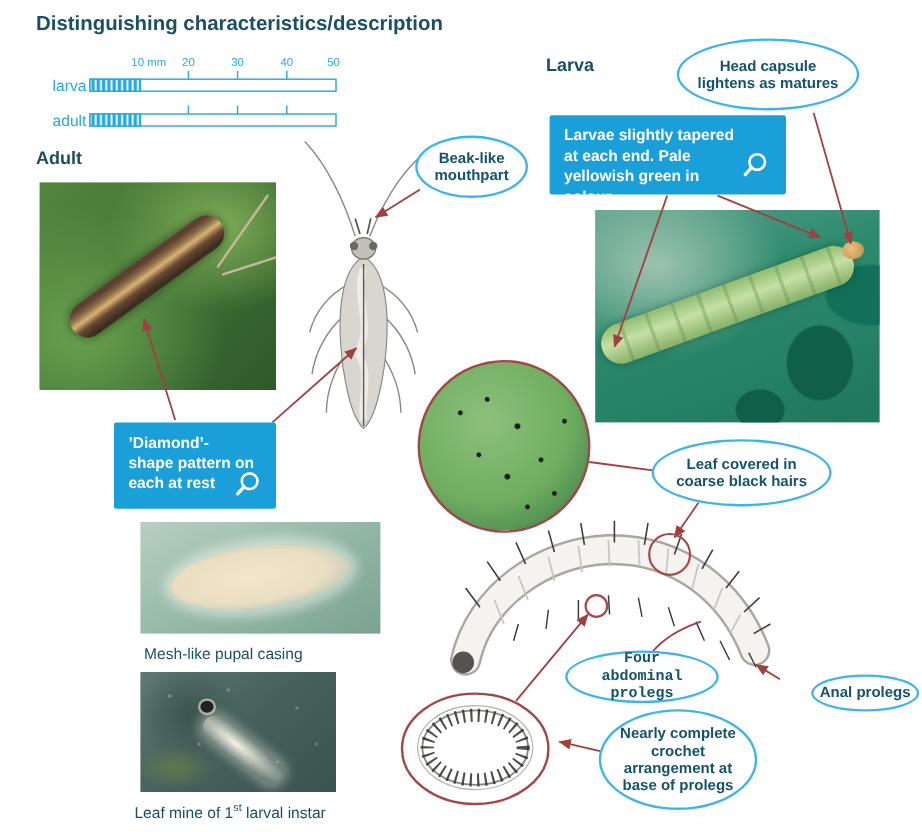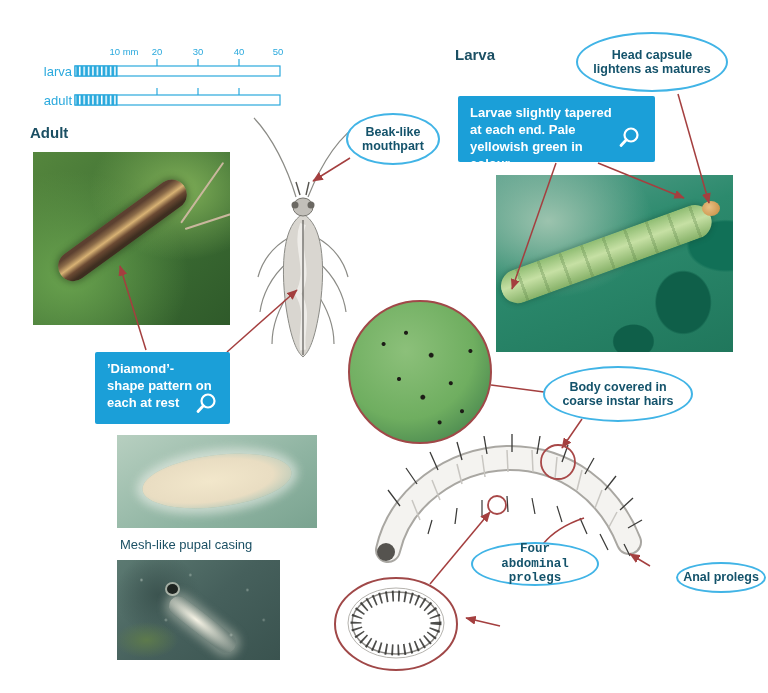--- a/index.html
+++ b/index.html
@@ -84,20 +84,21 @@
   
   #overlay{position:absolute;left:0;top:0;z-index:5;pointer-events:none;}
   .drawing{position:absolute;}
   sup{font-size:9px;}
 </style>
 </head>
 <body>
 
 <div id="page">
 
+  <div class="h-title">Distinguishing characteristics/description</div>
 
   <svg style="position:absolute;left:28px;top:42px;" width="262" height="74">
     <defs>
       <pattern id="hatch" width="4.4" height="10" patternUnits="userSpaceOnUse">
         <rect width="4.4" height="10" fill="#2aa9dd"></rect>
         <rect x="2.6" width="1.5" height="10" fill="#ffffff"></rect>
       </pattern>
     </defs>
     <g font-size="9.5" fill="#2aa9dd" text-anchor="middle">
       <text x="96" y="13">10 mm</text>
@@ -144,20 +145,21 @@
 
   <div class="photo" id="pupal-photo">
     <div id="cocoon"></div>
   </div>
   <div class="caption" style="left:120px;top:537px;">Mesh-like pupal casing</div>
 
   <div class="photo" id="mine-photo">
     <div id="mine-trail"></div>
     <div id="mine-hole"></div>
   </div>
+  <div class="caption" style="left:112px;top:668px;"><span>Leaf mine of 1</span><sup>st</sup><span> larval instar</span></div>
 
   <svg class="drawing" style="left:232px;top:112px;" width="150" height="250">
     <g stroke="#8b8b86" stroke-width="1.2" fill="none">
       <path d="M64,85 C55,55 40,25 22,6"></path>
       <path d="M76,85 C88,55 105,25 130,10"></path>
       <path d="M58,125 C40,135 30,150 26,165"></path>
       <path d="M56,150 C38,165 30,185 28,200"></path>
       <path d="M58,180 C44,200 40,218 40,232"></path>
       <path d="M84,125 C102,135 112,150 116,165"></path>
       <path d="M86,150 C104,165 112,185 114,200"></path>
@@ -247,31 +249,34 @@
     </g>
     <g stroke="#a84848" stroke-width="1.8" fill="none">
       <circle cx="558" cy="462" r="17"></circle>
       <circle cx="497" cy="505" r="9"></circle>
     </g>
   </svg>
 
   <div class="bubble" style="left:346px;top:113px;width:94px;height:52px;">
     <span>Beak-like mouthpart</span>
   </div>
-  <div class="bubble" style="left:576px;top:32px;width:152px;height:60px;">
+  <div class="bubble" style="left:564px;top:32px;width:152px;height:60px;">
     <span>Head capsule lightens as matures</span>
   </div>
   <div class="bubble" style="left:543px;top:366px;width:150px;height:56px;">
-    <span>Body covered in coarse instar hairs</span>
+    <span>Leaf covered in coarse black hairs</span>
   </div>
   <div class="bubble" style="left:471px;top:542px;width:128px;height:44px;font-family:Liberation Mono, monospace;">
     <span>Four abdominal prolegs</span>
   </div>
   <div class="bubble" style="left:636px;top:562px;width:90px;height:31px;padding:2px 4px;margin-left:40px;">
     <span>Anal prolegs</span>
+  </div>
+  <div class="bubble" style="left:499px;top:591px;width:132px;height:84px;">
+    <span>Nearly complete crochet arrangement at base of prolegs</span>
   </div>
 
   <div class="bluebox" style="left:458px;top:96px;width:197px;height:66px;padding:9px 12px;">
     <span style="display:block;width:150px;">Larvae slightly tapered at each end. Pale yellowish green in colour</span>
     <svg class="mag" style="right:14px;bottom:12px;" width="24" height="24">
       <circle cx="14" cy="9" r="6.5" fill="none" stroke="#ffffff" stroke-width="2.2"></circle>
       <line x1="9.3" y1="13.7" x2="4" y2="19.5" stroke="#ffffff" stroke-width="2.8" stroke-linecap="round"></line>
     </svg>
   </div>
   <div class="bluebox" style="left:95px;top:352px;width:135px;height:72px;padding:9px 12px;">

